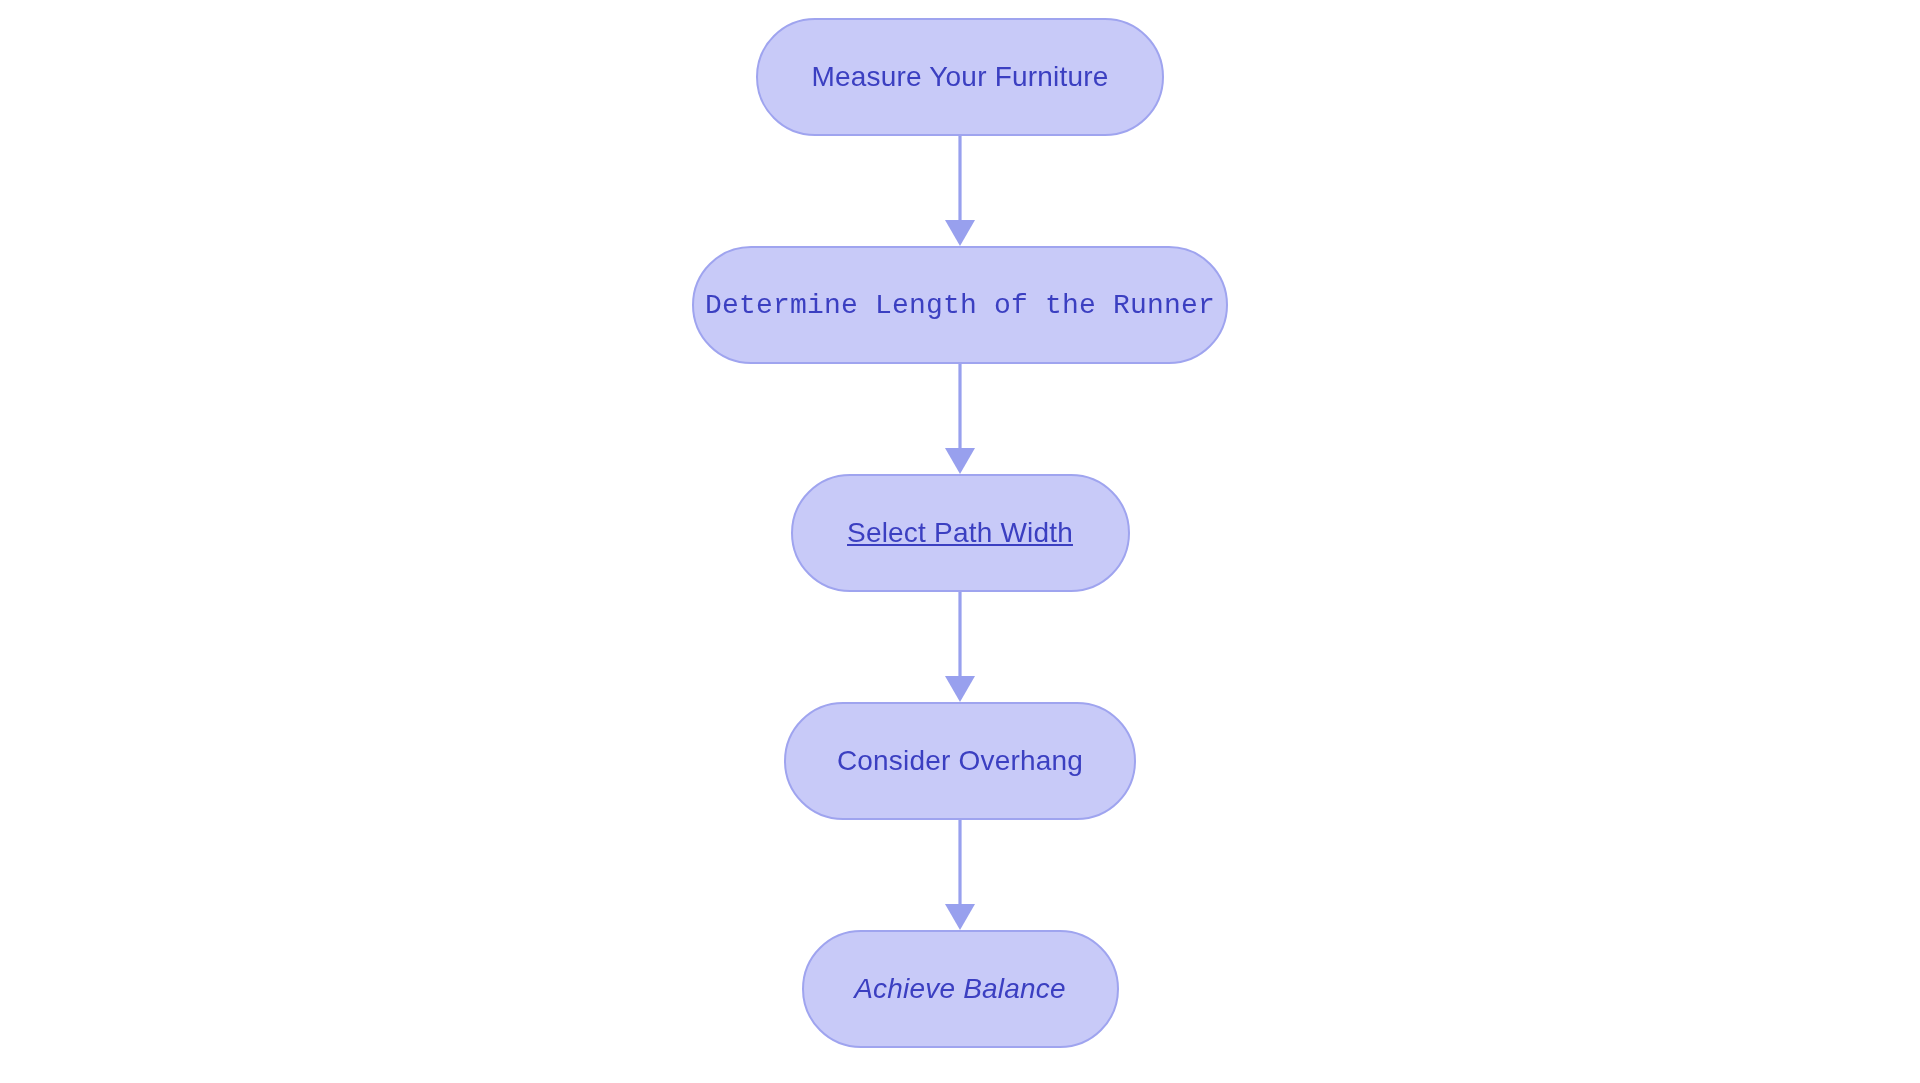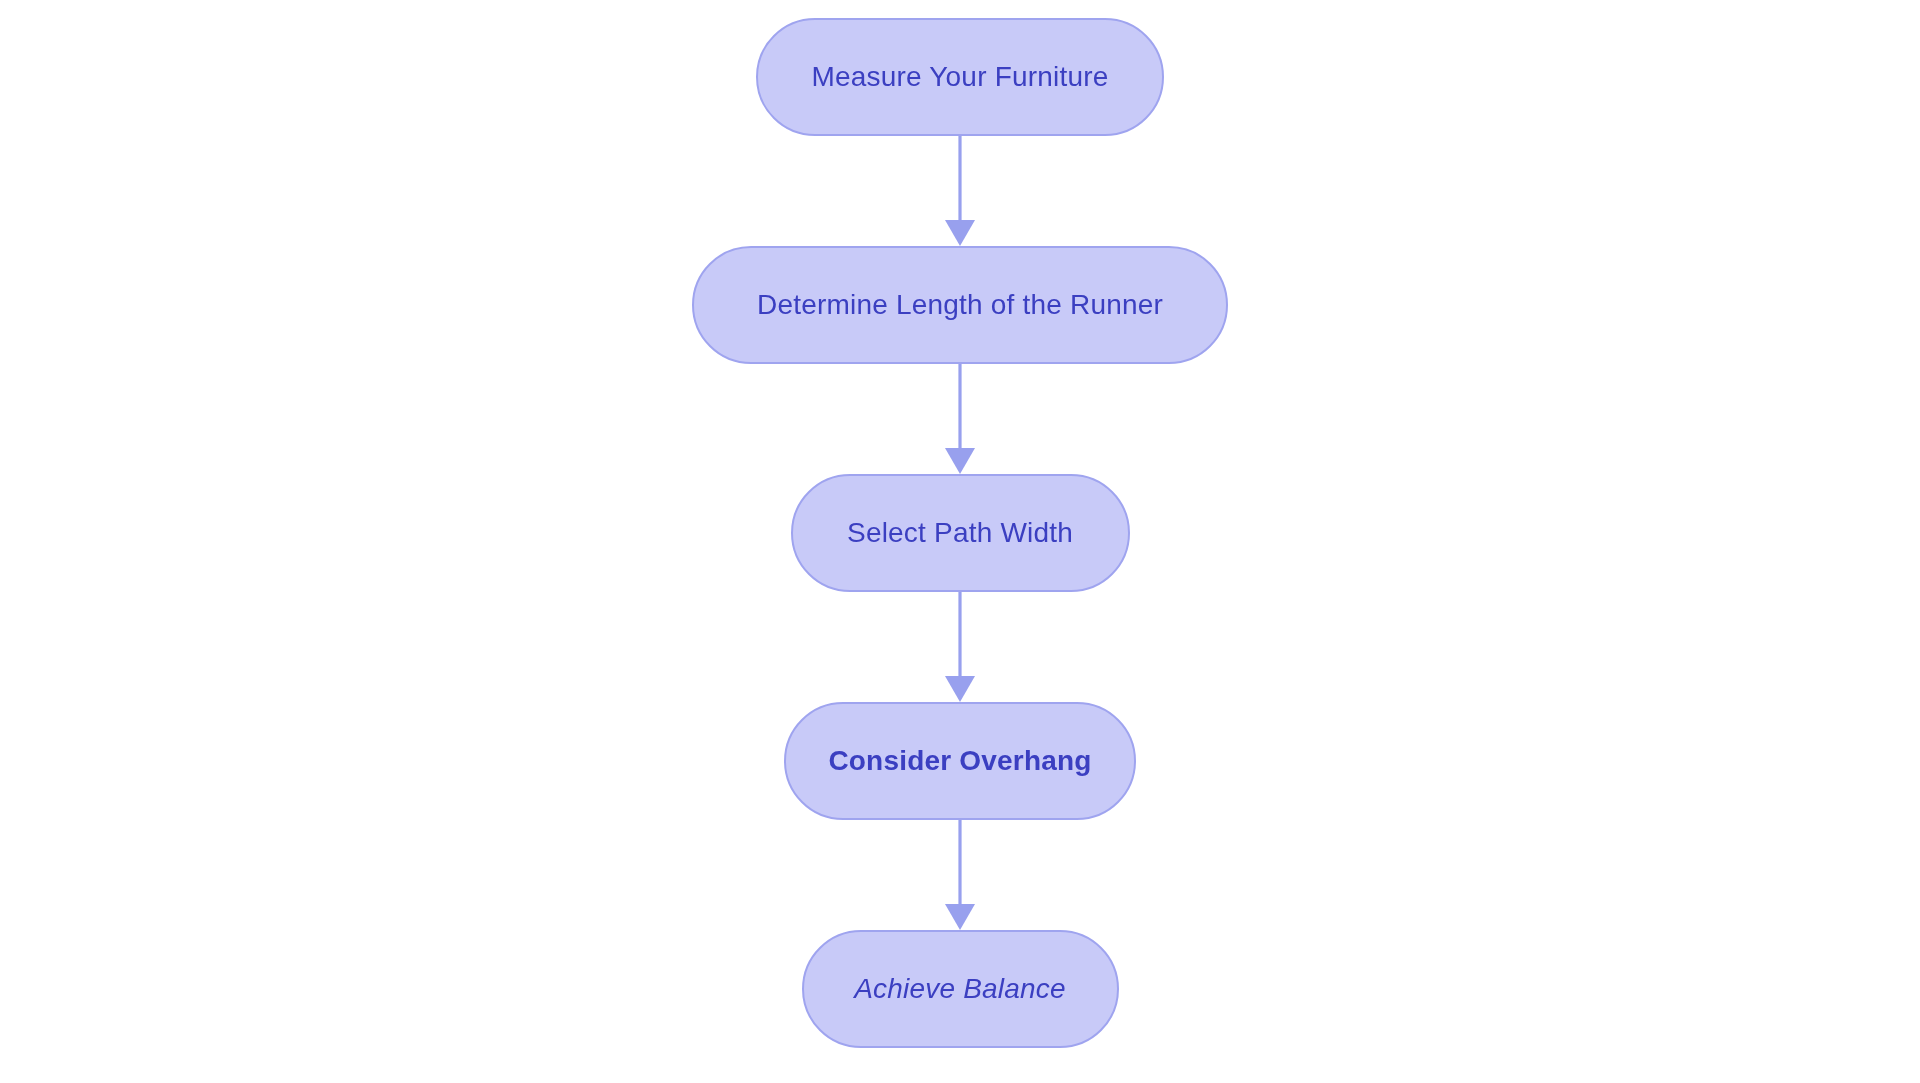--- a/index.html
+++ b/index.html
@@ -34,23 +34,23 @@
     color: var(--text-color);
     display: flex;
     align-items: center;
     justify-content: center;
     font-size: 28px;
     font-weight: 500;
     letter-spacing: 0.2px;
     flex: 0 0 auto;
   }
   .w1 { width: 408px; }
-  .w2 { width: 536px; }
-  .w3 { width: 339px; }
-  .w4 { width: 352px; font-weight: bold; }
+  .w2 { width: 536px; font-family: Liberation Mono, monospace; }
+  .w3 { width: 339px; text-decoration: underline; }
+  .w4 { width: 352px; }
   .w5 { width: 317px; font-style: italic; }
   .connector {
     flex: 0 0 auto;
     display: block;
     width: 34px;
     height: 110px;
   }
   .connector line {
     stroke: var(--arrow-color);
     stroke-width: 3.2;

